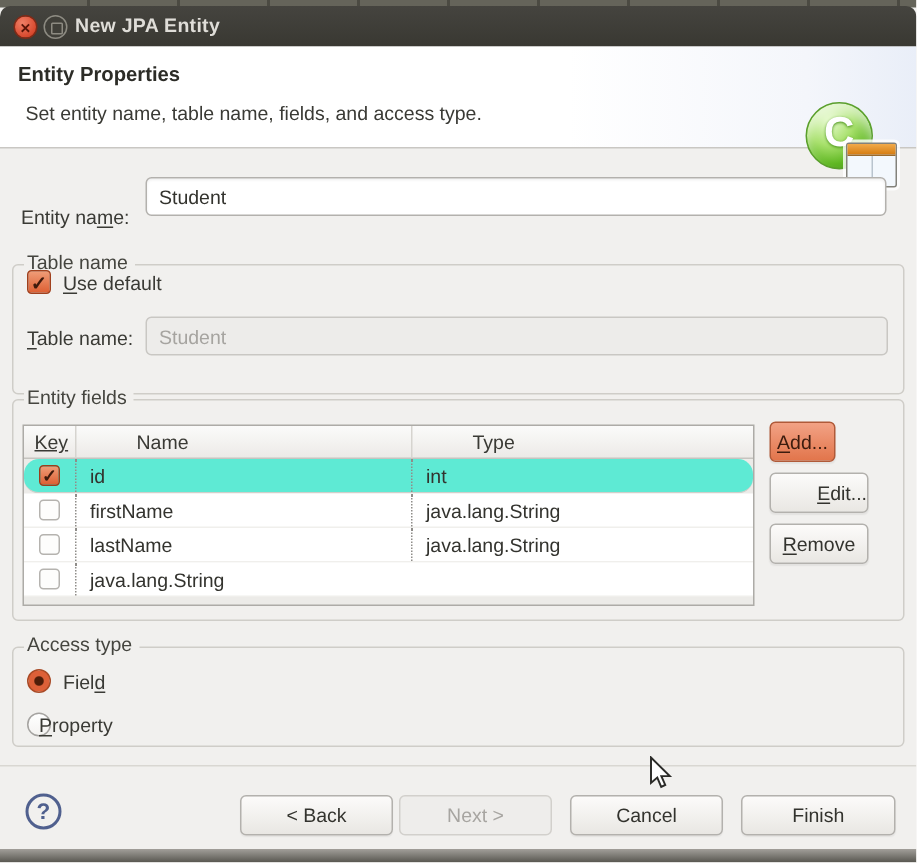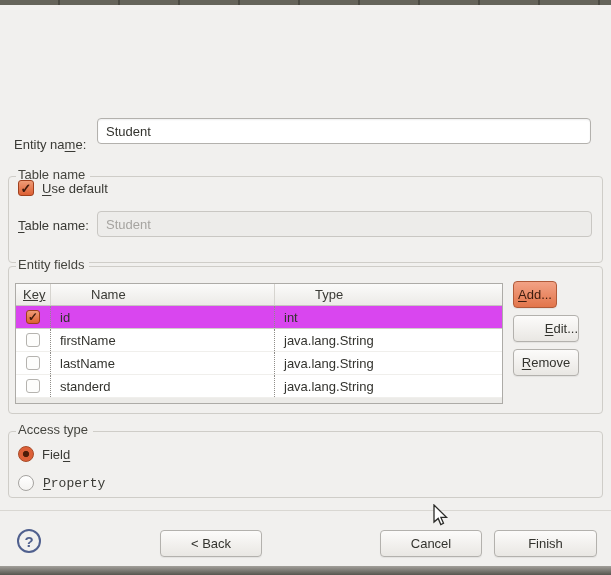--- a/index.html
+++ b/index.html
@@ -47,21 +47,21 @@
   .radio { position:absolute; width:16px; height:16px; border-radius:50%; border:1px solid #a5a3a0; background:linear-gradient(#ffffff,#f4f3f1); }
   .radio.on { border-color:#a84a26; background:radial-gradient(circle, #4e1d09 0 28%, #dd6038 36% 100%); }
 
   
   .ftable { position:absolute; left:15px; top:283px; width:488px; height:121px; background:#ecebe8; border:1px solid #adaba7; }
   .frow, .fhead { display:flex; width:100%; }
   .fhead { height:22px; background:linear-gradient(#fbfbfa,#eceae7); border-bottom:1px solid #c6c4bf; }
   .fhead .c { font-size:13px; color:#3a3a35; display:flex; align-items:center; padding-left:9px; }
   .fhead .c + .c { border-left:1px solid #d6d4cf;padding-left:40px; }
   .frow { height:23px; background:#ffffff; border-bottom:1px solid #f0efec; }
-  .frow.selected { background:#d946ef; border-bottom-color:#d0cfca; }
+  .frow.selected { background:#5eead4; border-bottom-color:#d0cfca;border-radius:10px; }
   .frow .c { font-size:13px; color:#33332e; display:flex; align-items:center; padding-left:9px; }
   .frow .c + .c { border-left:1px dotted #8f8d89; }
   .c-key { width:34px; flex:none; justify-content:center; padding-left:0 !important; position:relative; }
   .c-name { width:224px; flex:none; }
   .c-type { flex:1; }
   .rowcb { position:relative; width:14px; height:14px; border:1px solid #b5b3af; border-radius:3px; background:#fdfdfc; }
   .rowcb.checked { background:linear-gradient(#ef9c77,#dd5f33); border-color:#9c3e1c; }
   .rowcb.checked::after { content:"✓"; position:absolute; left:0; top:-1px; width:100%; text-align:center; font-size:12px; line-height:14px; font-weight:bold; color:#3f1a0c; }
 
   
@@ -76,21 +76,38 @@
 
   .cursor { position:absolute; left:430px; top:504px; width:22px; height:24px; }
 </style>
 </head>
 <body>
 
 <div class="screen">
 
   <div class="behind-strip"></div>
 
+  <div class="titlebar">
+    <div class="winbtn btn-close"></div>
+    <div class="winbtn btn-restore"></div>
+    <div class="win-title">New JPA Entity</div>
+  </div>
 
+  <div class="banner">
+    <div class="banner-title">Entity Properties</div>
+    <div class="banner-sub">Set entity name, table name, fields, and access type.</div>
+    <div class="jpa-icon">
+      <div class="jpa-sphere"></div>
+      <div class="jpa-c">C</div>
+      <div class="jpa-table">
+        <div class="jpa-table-head"></div>
+        <div class="jpa-table-div"></div>
+      </div>
+    </div>
+  </div>
 
   <div class="label" style="left:14px; top:127px;margin-top:10px;">
     <span>Entity na</span><span class="mn">m</span><span>e:</span>
   </div>
   <input class="txt" style="left: 97px; top: 118px; width: 494px;" value="Student">
 
   <div class="group" style="left:8px; top:176px; width:595px; height:87px;text-decoration:underline;">
     <div class="legend">Table name</div>
   </div>
   <div class="cb checked" style="left:18px; top:180px;"></div>
@@ -130,21 +147,20 @@
       <div class="c c-key">
           <div class="rowcb"></div>
         </div>
       <div class="c c-name">lastName</div>
       <div class="c c-type">java.lang.String</div>
     </div>
     <div class="frow">
       <div class="c c-key">
           <div class="rowcb"></div>
         </div>
-      <div class="c c-name">standerd</div>
       <div class="c c-type">java.lang.String</div>
     </div>
   </div>
 
   <div class="btn accent" style="left:513px; top:281px; width:44px;">
     <span><span></span><span class="mn">A</span><span>dd...</span></span>
   </div>
   <div class="btn" style="left:513px; top:315px; width:66px;justify-content:flex-end;">
     <span><span></span><span class="mn">E</span><span>dit...</span></span>
   </div>
@@ -153,27 +169,28 @@
   </div>
 
   <div class="group" style="left:8px; top:431px; width:595px; height:67px;">
     <div class="legend">Access type</div>
   </div>
   <div class="radio on" style="left:18px; top:446px;"></div>
   <div class="label" style="left:42px; top:447px;">
     <span>Fiel</span><span class="mn">d</span><span></span>
   </div>
   <div class="radio" style="left:18px; top:475px;"></div>
-  <div class="label" style="left:43px; top:476px;font-family:Liberation Mono, monospace;">
+  <div class="label" style="left:26px; top:476px;">
     <span></span><span class="mn">P</span><span>roperty</span>
   </div>
 
   <div class="footer-sep"></div>
   <div class="help">?</div>
   <div class="btn" style="left:160px; top:530px; width:102px;">&lt; Back</div>
+  <div class="btn disabled" style="left:266px; top:530px; width:102px;">Next &gt;</div>
   <div class="btn" style="left:380px; top:530px; width:102px;">Cancel</div>
   <div class="btn" style="left:494px; top:530px; width:103px;">Finish</div>
   <div class="bottom-strip"></div>
 
   <svg class="cursor" viewBox="0 0 22 24">
     <path d="M4,1 L4,18 L8.2,14.4 L10.8,20.6 L13.5,19.3 L10.9,13.4 L16.5,13.4 Z" fill="#ffffff" stroke="#2b2b28" stroke-width="1.3"></path>
   </svg>
 
 </div>
 

